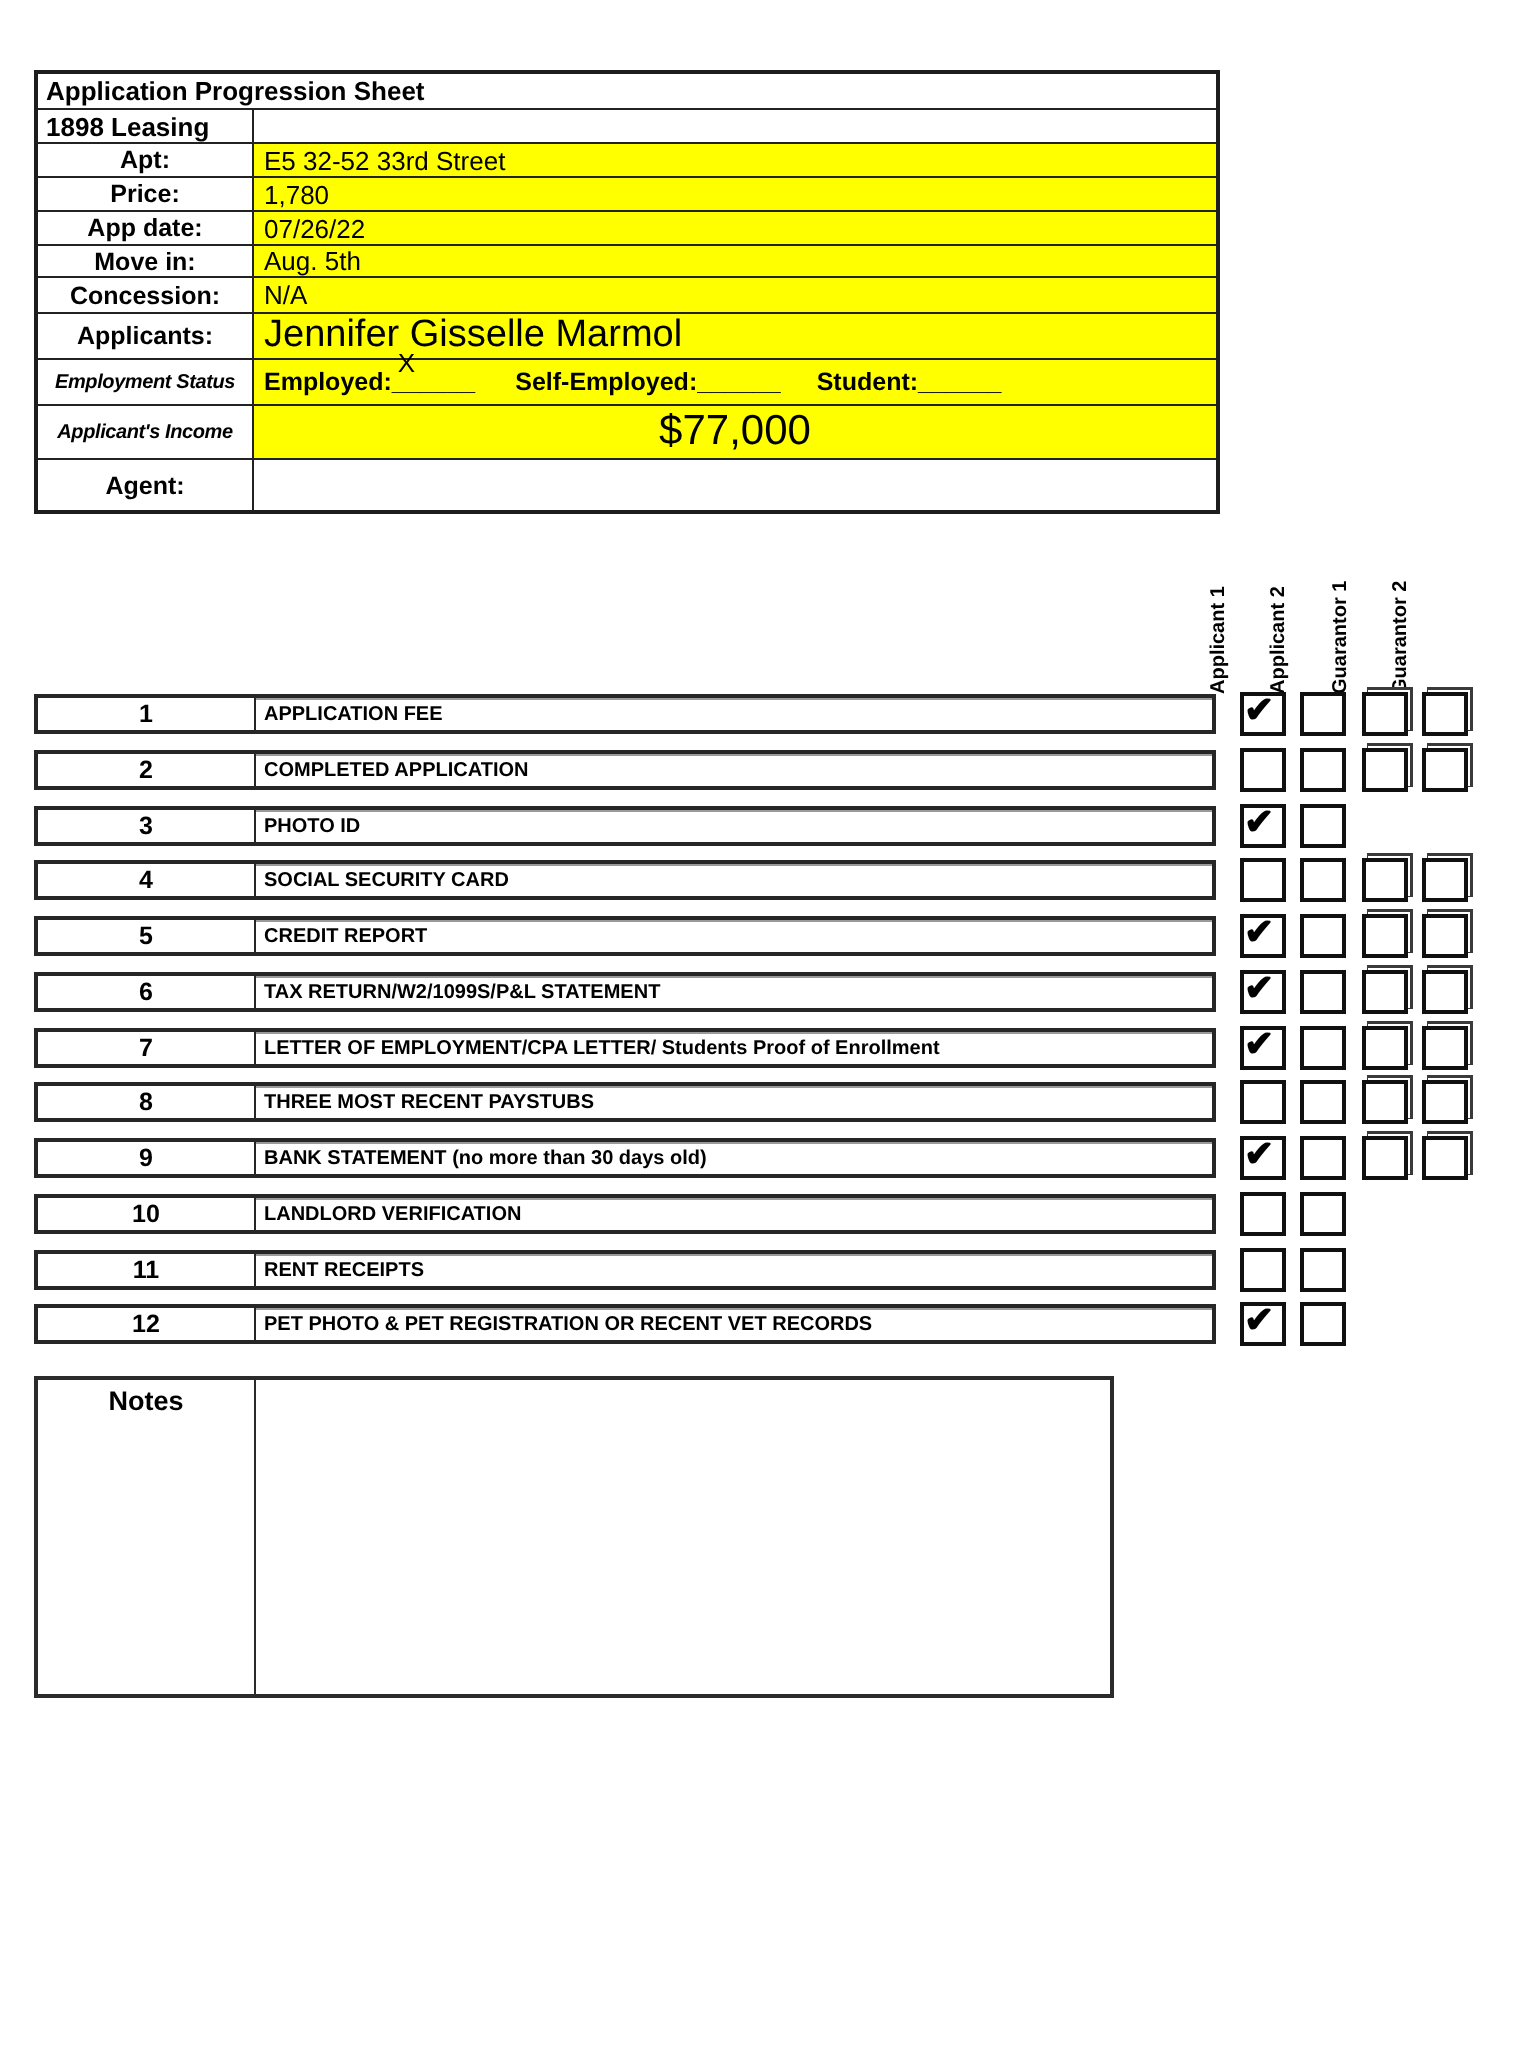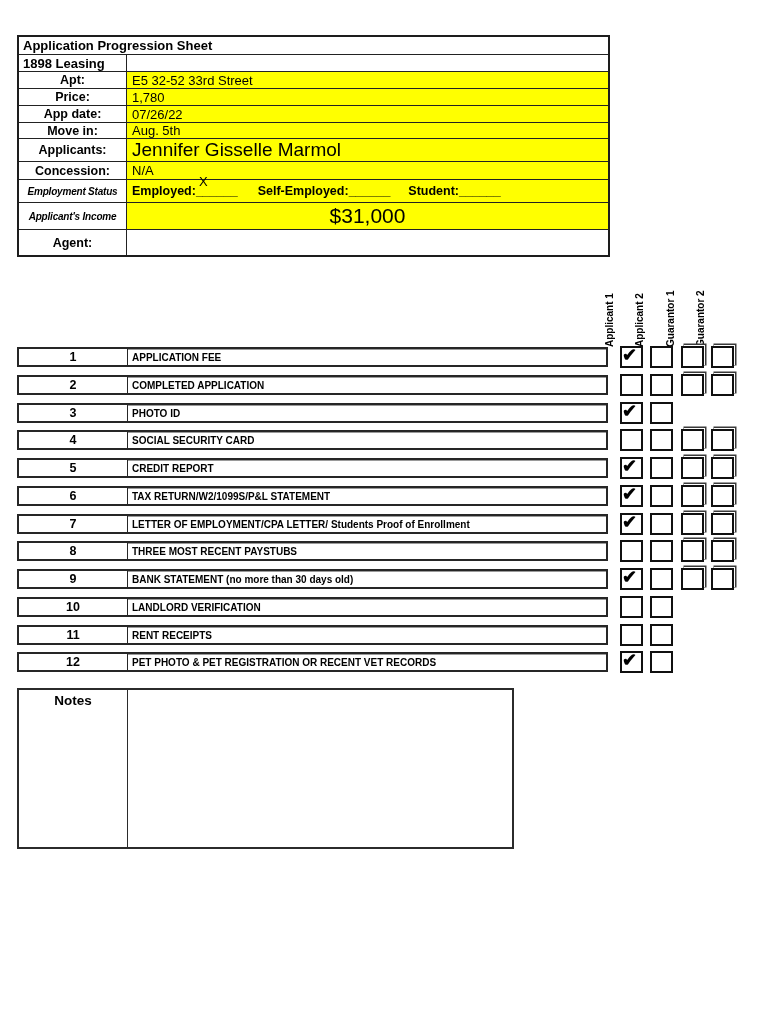--- a/index.html
+++ b/index.html
@@ -79,21 +79,21 @@
   .cb:nth-child(3) { left:664px; }
   .cb:nth-child(4) { left:694px; }
   .cb:nth-child(3), .cb:nth-child(4) { box-shadow:2px -2px 0 -1px #fff, 2.5px -2.5px 0 0 #3a3a3a; }
   .cb .mark {
     position:absolute; left:0px; top:-4px; font-size:18px; font-weight:bold;
     line-height:22px; color:#000;
   }
 
   
   .notes-table {
-    position:absolute; left:17px; top:688px; width:497px; height:161px;
+    position:absolute; left:17px; top:688px; width:540px; height:161px;
     border:2px solid #2b2b2b; display:flex; background:#fff;
   }
   .notes-label {
     flex:0 0 109px; border-right:1.5px solid #2b2b2b;
     text-align:center; font-weight:bold; font-size:13.5px; padding-top:3px;
   }
   .notes-area { flex:1; }
 </style>
 </head>
 <body>
@@ -117,42 +117,42 @@
       <div class="t-value">1,780</div>
     </div>
     <div class="t-row h17">
       <div class="t-label">App date:</div>
       <div class="t-value">07/26/22</div>
     </div>
     <div class="t-row h16">
       <div class="t-label">Move in:</div>
       <div class="t-value">Aug. 5th</div>
     </div>
+    <div class="t-row h18">
+      <div class="t-label">Concession:</div>
+      <div class="t-value">N/A</div>
+    </div>
+
     <div class="t-row h23">
       <div class="t-label">Applicants:</div>
       <div class="t-value big-name">Jennifer Gisselle Marmol</div>
-    </div>
-
-    <div class="t-row h18">
-      <div class="t-label">Concession:</div>
-      <div class="t-value">N/A</div>
     </div>
 
     <div class="t-row h23">
       <div class="t-label small">Employment Status</div>
       <div class="t-value">
         <span class="emp-line">
           <span>Employed:</span><span class="blank-wrap gap1"><span class="x-mark">X</span><span>______</span></span><span>Self-Employed:</span><span class="gap2">______</span><span>Student:</span><span>______</span>
         </span>
       </div>
     </div>
 
     <div class="t-row h27">
       <div class="t-label small">Applicant's Income</div>
-      <div class="t-value center income-val">$31,000</div>
+      <div class="t-value center income-val">$77,000</div>
     </div>
 
 
     <div class="t-row h25">
       <div class="t-label">Agent:</div>
     </div>
   </div>
 
   <div class="vlabel" style="left:621px; top:325px;">Applicant 1</div>
   <div class="vlabel" style="left:651px; top:325px;">Applicant 2</div>

